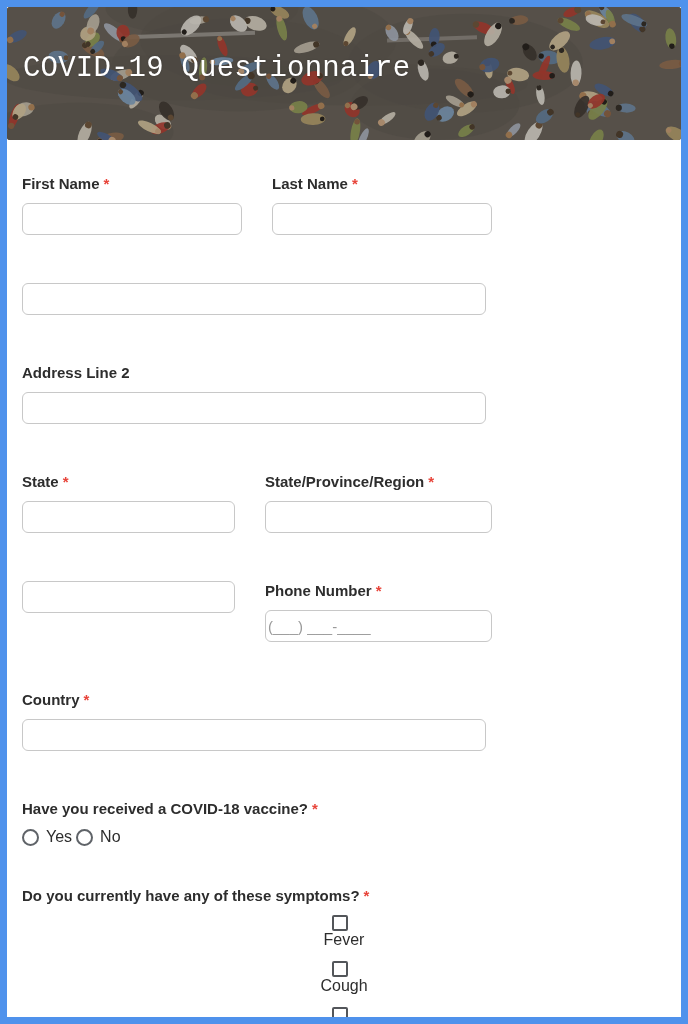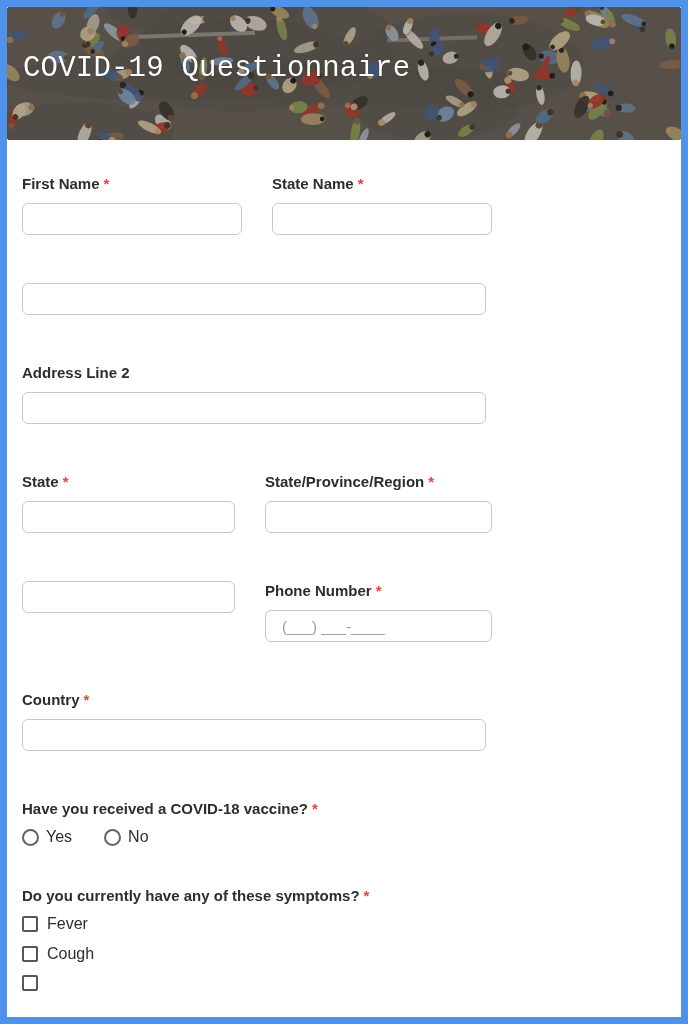--- a/index.html
+++ b/index.html
@@ -46,38 +46,38 @@
     margin-bottom:10px;
   }
   .req{color:var(--req,#e8443a);margin-left:4px;font-weight:700;}
   .tinput{
     display:block;
     width:100%;
     height:32px;
     box-sizing:border-box;
     border:1px solid #c8c8c8;
     border-radius:6px;
-    padding:0 16px;
+    padding:0 2px;
     font-size:15px;
     font-family:"Liberation Sans", sans-serif;
     color:#2d2d2d;
     background:#fff;
     outline:none;
   }
   .tinput::placeholder{color:#9a9a9a;}
   .row{display:flex;gap:30px;max-width:470px;}
   .col-half{width:220px;}
   .col-s1{width:213px;}
   .col-s2{width:227px;}
   .col-half .tinput,.col-s1 .tinput,.col-s2 .tinput{width:100%;}
   .question{margin-bottom:40px;}
   .q-label{margin-bottom:10px;}
-  .options-inline{display:flex;align-items:center;gap:32px;}
+  .options-inline{display:flex;align-items:center;gap:4px;}
   .option{display:flex;align-items:center;font-size:16px;color:#2d2d2d;cursor:pointer;}
-  .option-stack{margin-bottom:12px;}
+  .option-stack{margin-bottom:12px;flex-direction:column;}
   input.radio{
     appearance:none;-webkit-appearance:none;
     width:17px;height:17px;
     border:2px solid #5f6368;
     border-radius:50%;
     margin:0 7px 0 0;
     box-sizing:border-box;
     background:#fff;
     cursor:pointer;
     flex:0 0 auto;
@@ -580,21 +580,21 @@
   </div>
 
   <div class="body">
 
     <div class="field row">
       <div class="col-half">
         <label class="flabel"><span>First Name</span><span class="req" style="color: rgb(232, 68, 58);">*</span></label>
         <input class="tinput" type="text" value="" style="">
       </div>
       <div class="col-half">
-        <label class="flabel"><span>State Name</span><span class="req" style="color: rgb(232, 68, 58);">*</span></label>
+        <label class="flabel"><span>Last Name</span><span class="req" style="color: rgb(232, 68, 58);">*</span></label>
         <input class="tinput" type="text" value="" style="">
       </div>
     </div>
 
     <div class="field">
       <input class="tinput" type="text" value="" style="">
     </div>
 
     <div class="field">
       <label class="flabel"><span>Address Line 2</span></label>

